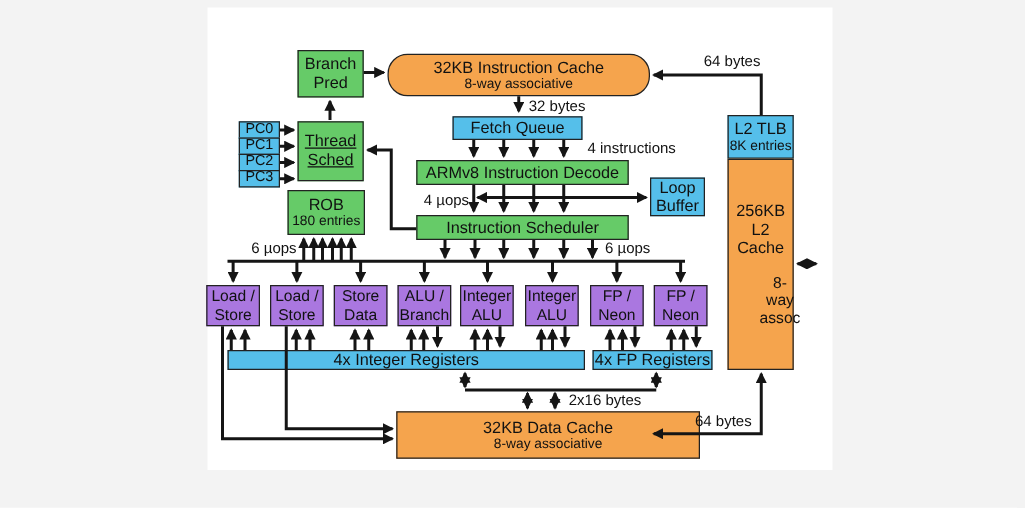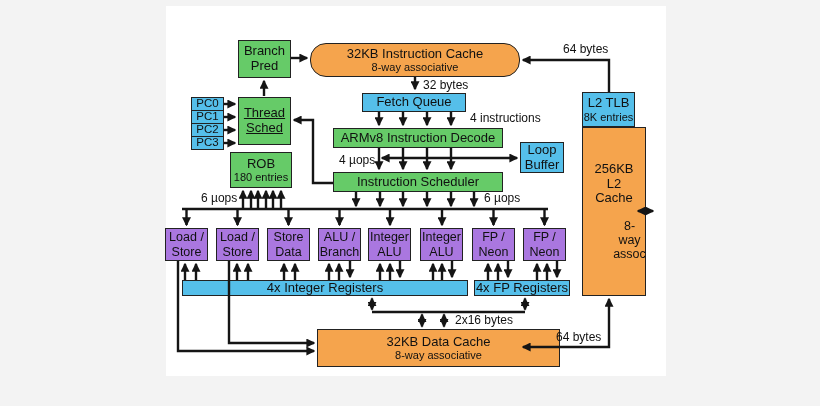--- a/index.html
+++ b/index.html
@@ -76,21 +76,21 @@
 
   <div class="box g" style="left:333px;top:172px;width:170px;height:20px;">
     <div class="t13">Instruction Scheduler</div>
   </div>
 
   <div class="box c" style="left:582px;top:92px;width:53px;height:35px;">
     <div class="t13">L2 TLB</div>
     <div class="t11">8K entries</div>
   </div>
 
-  <div class="box o" style="left:582px;top:127px;width:64px;height:169px;">
+  <div class="box o" style="left:582px;top:127px;width:53px;height:169px;">
     <div class="t13">256KB</div>
     <div class="t13">L2</div>
     <div class="t13">Cache</div>
     <div class="sp"></div>
     <div class="t12">8-way</div>
     <div class="t12">assoc</div>
   </div>
 
   <div class="box p unit" style="left:165px;top:228px;width:43px;height:33px;">
     <div>Load /</div>

